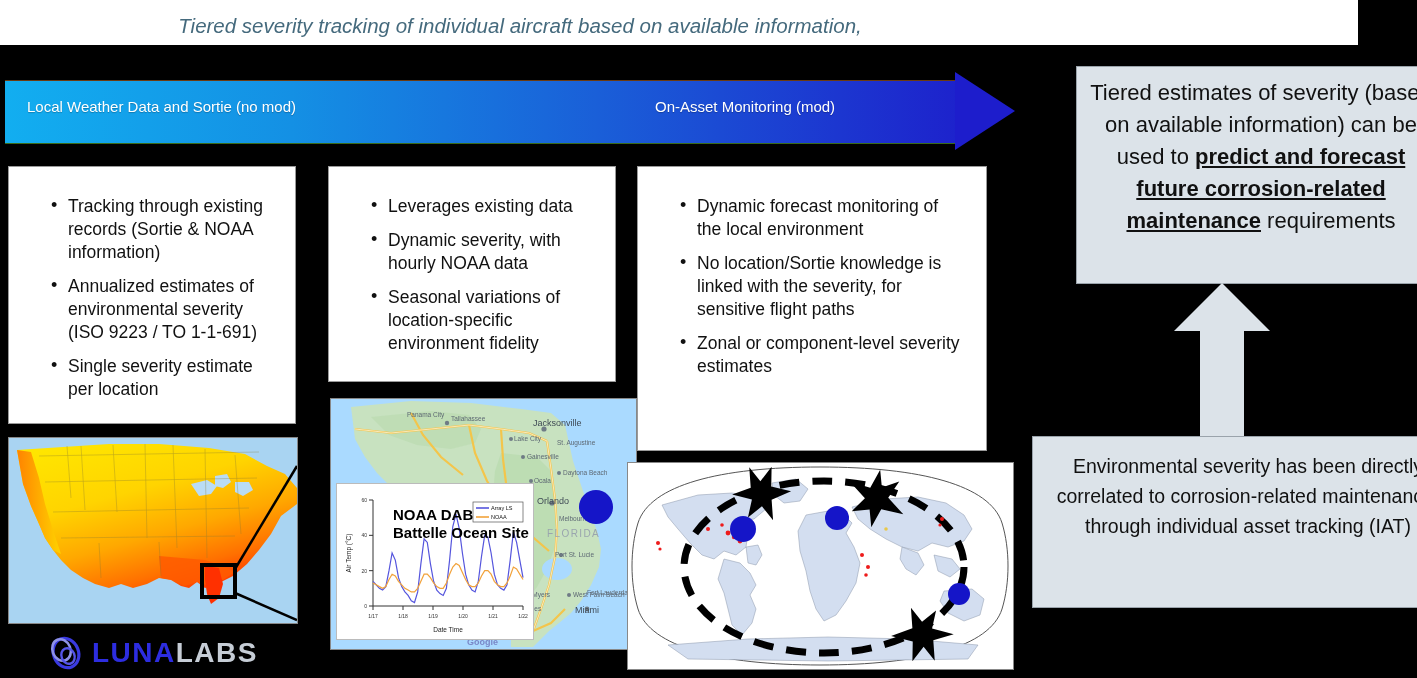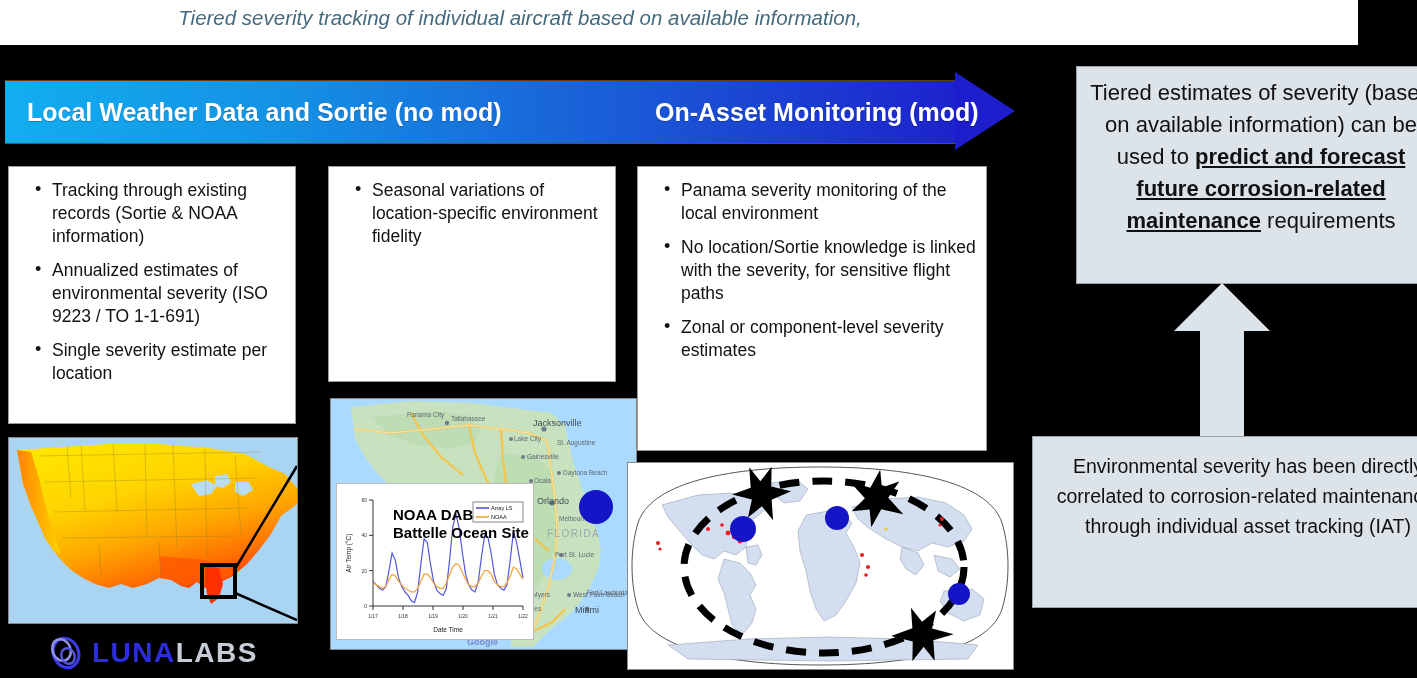--- a/index.html
+++ b/index.html
@@ -3,39 +3,39 @@
 <meta charset="utf-8">
 <style>
   html,body{margin:0;padding:0;background:#000;}
   body{width:1417px;height:678px;position:relative;overflow:hidden;
        font-family:"Liberation Sans","DejaVu Sans",sans-serif;background:#000;}
 
   .abs{position:absolute;}
 
   
   #title-band{left:0;top:0;width:1358px;height:45px;background:#ffffff;}
-  #title-text{left:0;top:4px;width:1040px;text-align:center;
+  #title-text{left:0;top:12px;width:1040px;text-align:center;
       font-style:italic;font-size:20.5px;line-height:27px;color:#456a7d;font-weight:400;}
 
   
   #arrow-wrap{left:5px;top:72px;width:1010px;height:78px;}
   #arrow-shaft{left:0;top:8px;width:955px;height:62px;
       background:linear-gradient(to right,#12aef0 0%,#1490e4 30%,#1a5fd8 62%,#1d22cc 100%);
       border-top:1px solid #6b3a10;border-bottom:1px solid #3a6b18;}
   #arrow-head{left:950px;top:0;width:0;height:0;
       border-top:39px solid transparent;border-bottom:39px solid transparent;
       border-left:60px solid #1d1dcc;}
-  .banner-label{color:#ffffff;font-weight:bold;font-size:25px;white-space:nowrap;
+  .banner-label{color:#ffffff;font-weight:normal;font-size:15px;white-space:nowrap;
       text-shadow:0 1px 1px rgba(0,0,0,.25);}
   #banner-label-left{left:22px;top:26px;}
   #banner-label-right{left:650px;top:26px;}
 
   
   .card{background:#ffffff;border:1px solid #9a9a9a;box-sizing:border-box;}
-  .bullets{list-style:none;margin:0;padding:12px 10px 12px 23px;}
+  .bullets{list-style:none;margin:16px;padding:12px 10px 12px 23px;}
   .bullets li{position:relative;padding-left:20px;margin-bottom:11px;
       font-size:17.5px;line-height:23px;color:#111;}
   .bullets li:last-child{margin-bottom:0;}
   .bullets li::before{content:"\2022";position:absolute;left:3px;top:-1px;
       font-size:18px;color:#111;}
 
   #card-col1{left:8px;top:166px;width:288px;height:258px;}
   #card-col2{left:328px;top:166px;width:288px;height:216px;}
   #card-col3{left:637px;top:166px;width:350px;height:285px;}
 
@@ -98,27 +98,29 @@
 <div class="abs card" id="card-col1">
   <ul class="bullets">
     <li>Tracking through existing records (Sortie &amp; NOAA information)</li>
     <li>Annualized estimates of environmental severity (ISO 9223 / TO 1-1-691)</li>
     <li>Single severity estimate per location</li>
   </ul>
 </div>
 
 <div class="abs card" id="card-col2">
   <ul class="bullets">
+    <li>Leverages existing data</li>
+    <li>Dynamic severity, with hourly NOAA data</li>
     <li>Seasonal variations of location-specific environment fidelity</li>
   </ul>
 </div>
 
 <div class="abs card" id="card-col3">
   <ul class="bullets">
-    <li>Panama severity monitoring of the local environment</li>
+    <li>Dynamic forecast monitoring of the local environment</li>
     <li>No location/Sortie knowledge is linked with the severity, for sensitive flight paths</li>
     <li>Zonal or component-level severity estimates</li>
   </ul>
 </div>
 
 <div class="abs panel nosel" id="panel-top">
   <span>Tiered estimates of severity (based on available information) can be used to </span><span class="hl">predict and forecast future corrosion-related maintenance</span><span> requirements</span>
 </div>
 
 <div class="abs" id="connector">

